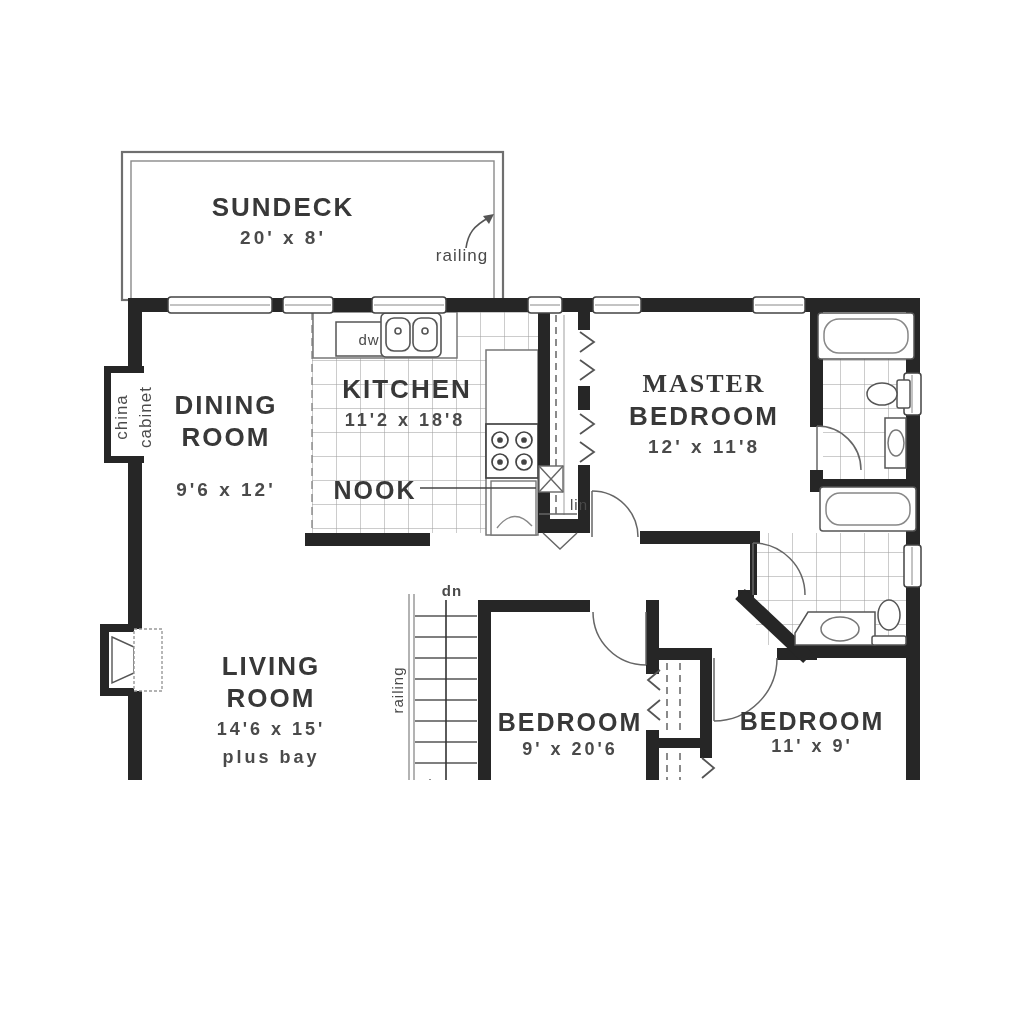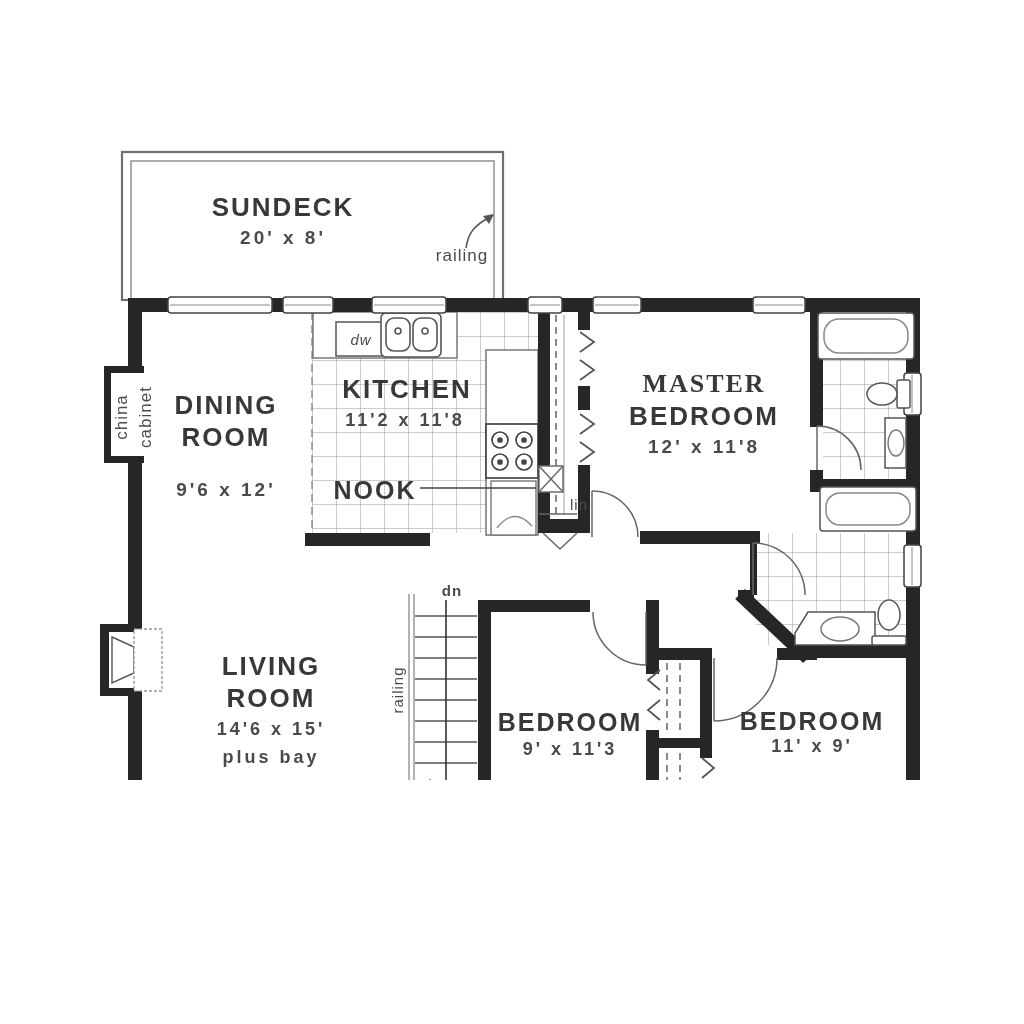--- a/index.html
+++ b/index.html
@@ -291,37 +291,37 @@
 <div class="lbl small-lbl" style="left:462px;top:256px;font-size:17px;">railing</div>
 
 <div class="lbl small-lbl vert" style="left:122px;top:417px;font-size:17px;">china</div>
 <div class="lbl small-lbl vert" style="left:146px;top:417px;font-size:17px;">cabinet</div>
 
 <div class="lbl room-name" style="left:226px;top:405px;">DINING</div>
 <div class="lbl room-name" style="left:226px;top:437px;">ROOM</div>
 <div class="lbl room-dims" style="left:226px;top:490px;text-align:center;">9'6  x  12'</div>
 
 <div class="lbl room-name" style="left:407px;top:389px;">KITCHEN</div>
-<div class="lbl room-dims" style="left:405px;top:420px;font-size:18px;">11'2  x  11'8</div>
+<div class="lbl room-dims" style="left:405px;top:420px;font-size:18px;">11'2  x  18'8</div>
 <div class="lbl room-name" style="left:375px;top:490px;font-size:25px;">NOOK</div>
-<div class="lbl small-lbl" style="left:361px;top:339px;font-size:15px;font-style:italic;">dw</div>
+<div class="lbl small-lbl" style="left:369px;top:339px;font-size:15px;">dw</div>
 
 <div class="lbl room-name" style="left:704px;top:384px;font-family:Liberation Serif, serif;">MASTER</div>
 <div class="lbl room-name" style="left:704px;top:416px;">BEDROOM</div>
 <div class="lbl room-dims" style="left:704px;top:447px;font-size:19px;">12'  x  11'8</div>
 
 <div class="lbl small-lbl" style="left:559px;top:504px;font-size:15px;margin-left:20px;">lin</div>
 
 <div class="lbl room-name" style="left:271px;top:666px;">LIVING</div>
 <div class="lbl room-name" style="left:271px;top:698px;">ROOM</div>
 <div class="lbl room-dims" style="left:271px;top:729px;font-size:18px;">14'6  x  15'</div>
 <div class="lbl room-dims" style="left:271px;top:757px;font-size:18px;">plus  bay</div>
 
 <div class="lbl small-lbl" style="left:452px;top:590px;font-size:15px;font-weight:bold;">dn</div>
 <div class="lbl small-lbl vert" style="left:397px;top:690px;font-size:15px;">railing</div>
 
 <div class="lbl room-name" style="left:570px;top:722px;font-size:25px;">BEDROOM</div>
-<div class="lbl room-dims" style="left:570px;top:749px;font-size:18px;">9'  x  11'3</div>
+<div class="lbl room-dims" style="left:570px;top:749px;font-size:18px;">9'  x  20'6</div>
 
 <div class="lbl room-name" style="left:812px;top:721px;font-size:25px;">BEDROOM</div>
 <div class="lbl room-dims" style="left:812px;top:746px;font-size:18px;">11'  x  9'</div>
 
 </div>
 
 </body></html>

